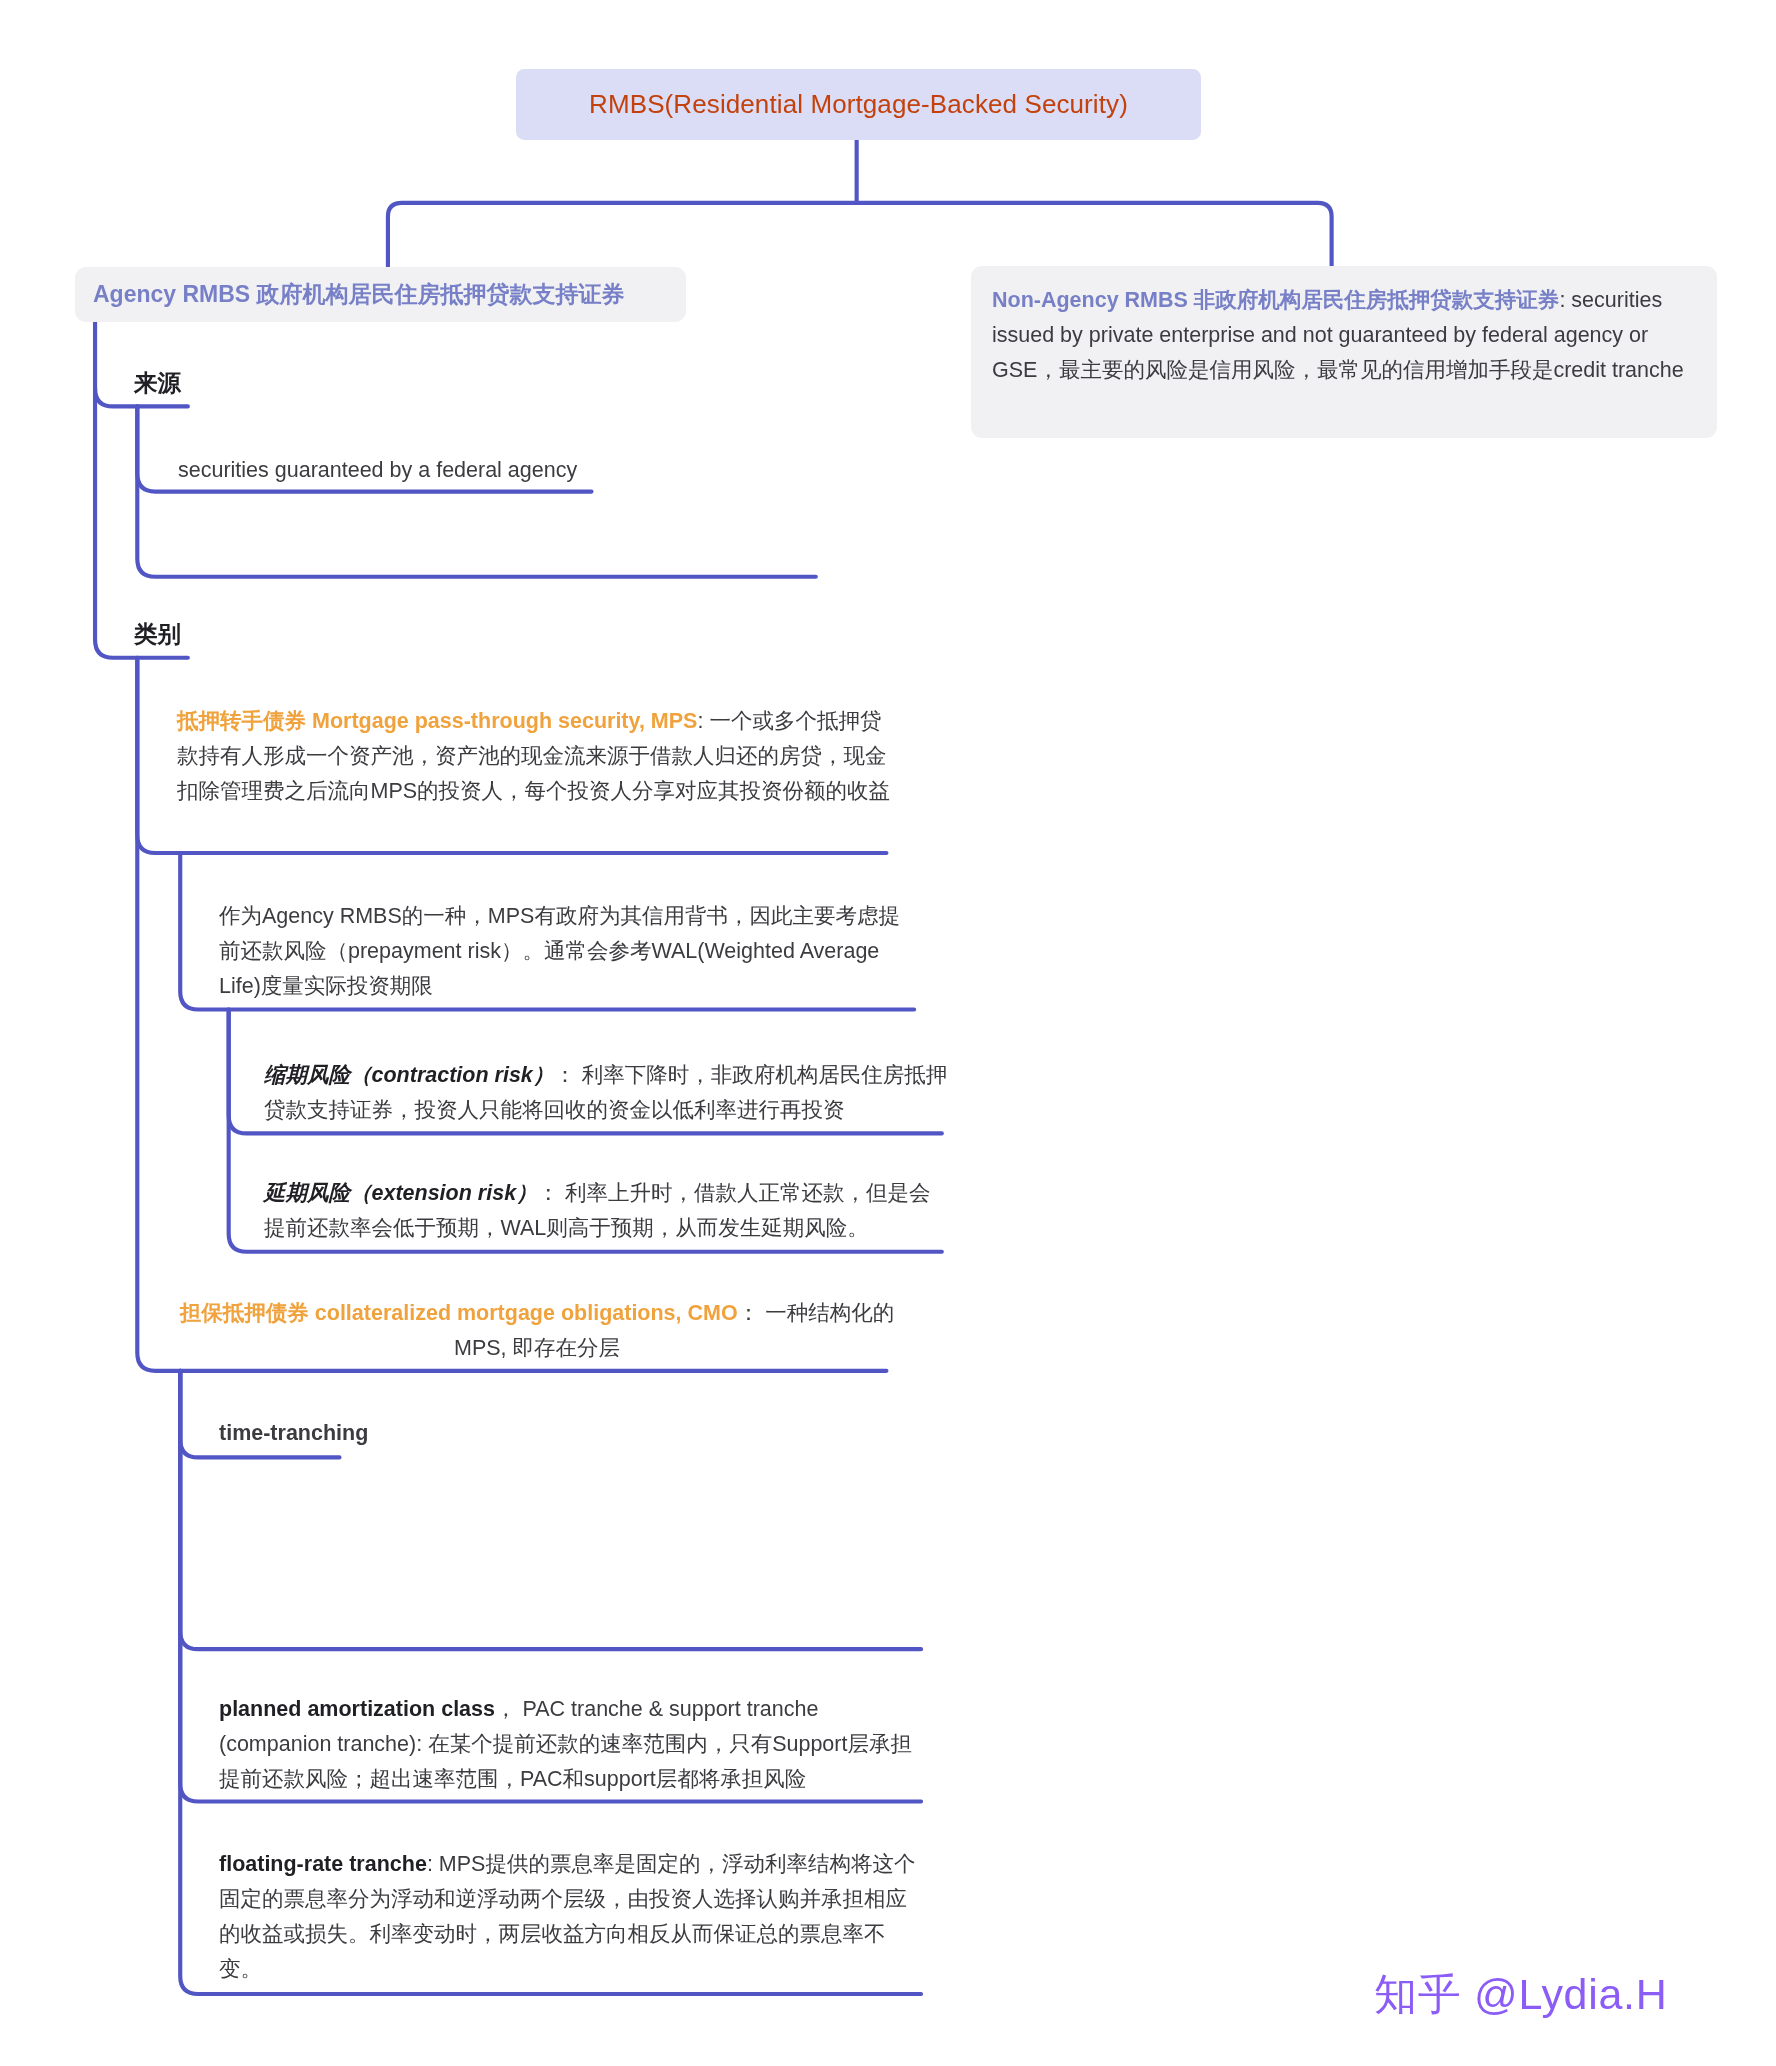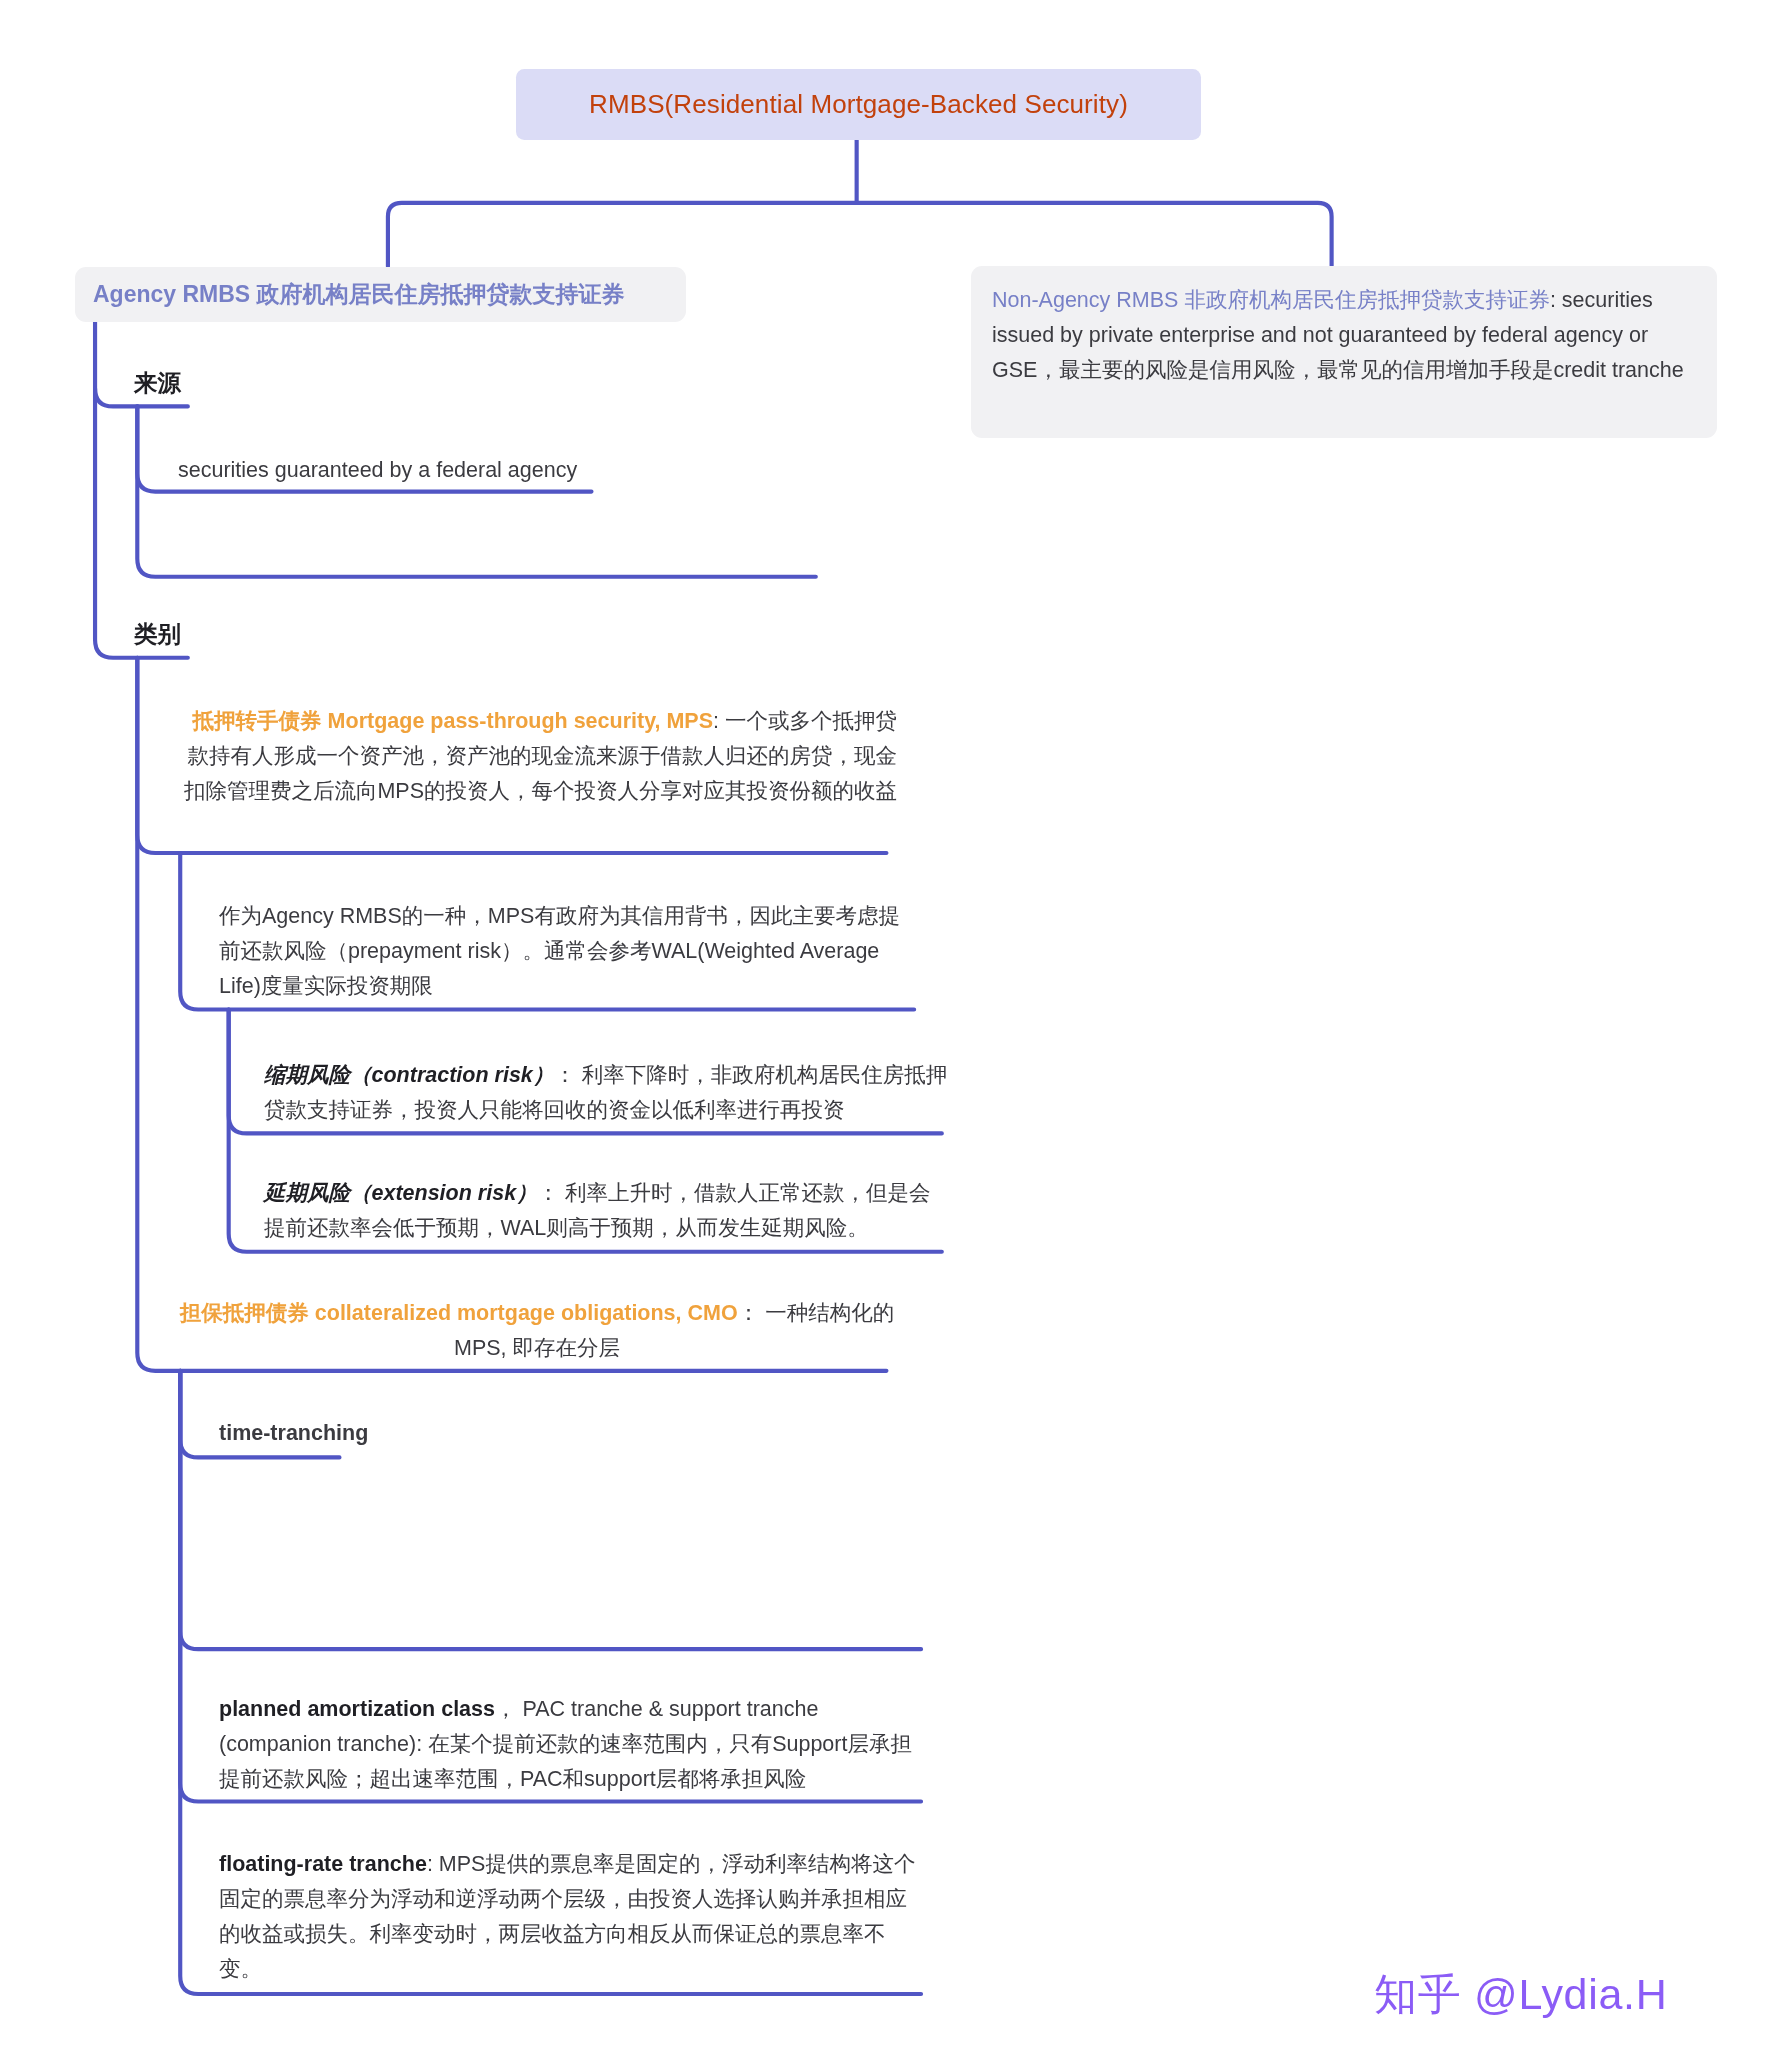--- a/index.html
+++ b/index.html
@@ -23,21 +23,21 @@
     background:#f1f1f3;border-radius:11px;
     display:flex;align-items:center;padding:0 8px 0 18px;box-sizing:border-box;
     font-size:23px;font-weight:700;color:#7780c7;
   }
   .non-agency-box{
     position:absolute;left:971px;top:266px;width:746px;height:172px;
     background:#f1f1f3;border-radius:11px;
     padding:16.6px 21px;box-sizing:border-box;
     font-size:21.5px;line-height:35px;color:#3b3b40;
   }
-  .purple-bold{font-weight:400;color:#7780c7;}
+  .purple-bold{font-weight:700;color:#7780c7;}
   .orange-bold{font-weight:700;color:#f0a23c;}
   .bold-dark{font-weight:700;color:#1f1f24;}
   .bolditalic-dark{font-weight:700;font-style:italic;color:#1f1f24;}
 
   .label-topic{
     position:absolute;font-size:23.5px;font-weight:700;color:#1f1f24;line-height:33px;
   }
   .leaf{
     position:absolute;font-size:21.5px;line-height:35px;color:#3b3b40;
   }
@@ -95,21 +95,21 @@
 
   <div class="leaf" style="left:178px;top:453px;width:443px;">
     <span>securities guaranteed by a federal agency</span>
   </div>
 
 
   <div class="label-topic" style="left:134px;top:618px;">
     <span>类别</span>
   </div>
 
-  <div class="leaf" style="left:177px;top:704px;width:720px;text-align:right;">
+  <div class="leaf" style="left:177px;top:704px;width:720px;">
     <span class="orange-bold">抵押转手债券 Mortgage pass-through security, MPS</span><span>: 一个或多个抵押贷款持有人形成一个资产池，资产池的现金流来源于借款人归还的房贷，现金扣除管理费之后流向MPS的投资人，每个投资人分享对应其投资份额的收益</span>
   </div>
 
   <div class="leaf" style="left:219px;top:899px;width:692px;">
     <span>作为Agency RMBS的一种，MPS有政府为其信用背书，因此主要考虑提前还款风险（prepayment risk）。通常会参考WAL(Weighted Average Life)度量实际投资期限</span>
   </div>
 
   <div class="leaf" style="left:264px;top:1058px;width:685px;">
     <span class="bolditalic-dark">缩期风险（contraction risk）</span><span>： 利率下降时，非政府机构居民住房抵押贷款支持证券，投资人只能将回收的资金以低利率进行再投资</span>
   </div>

